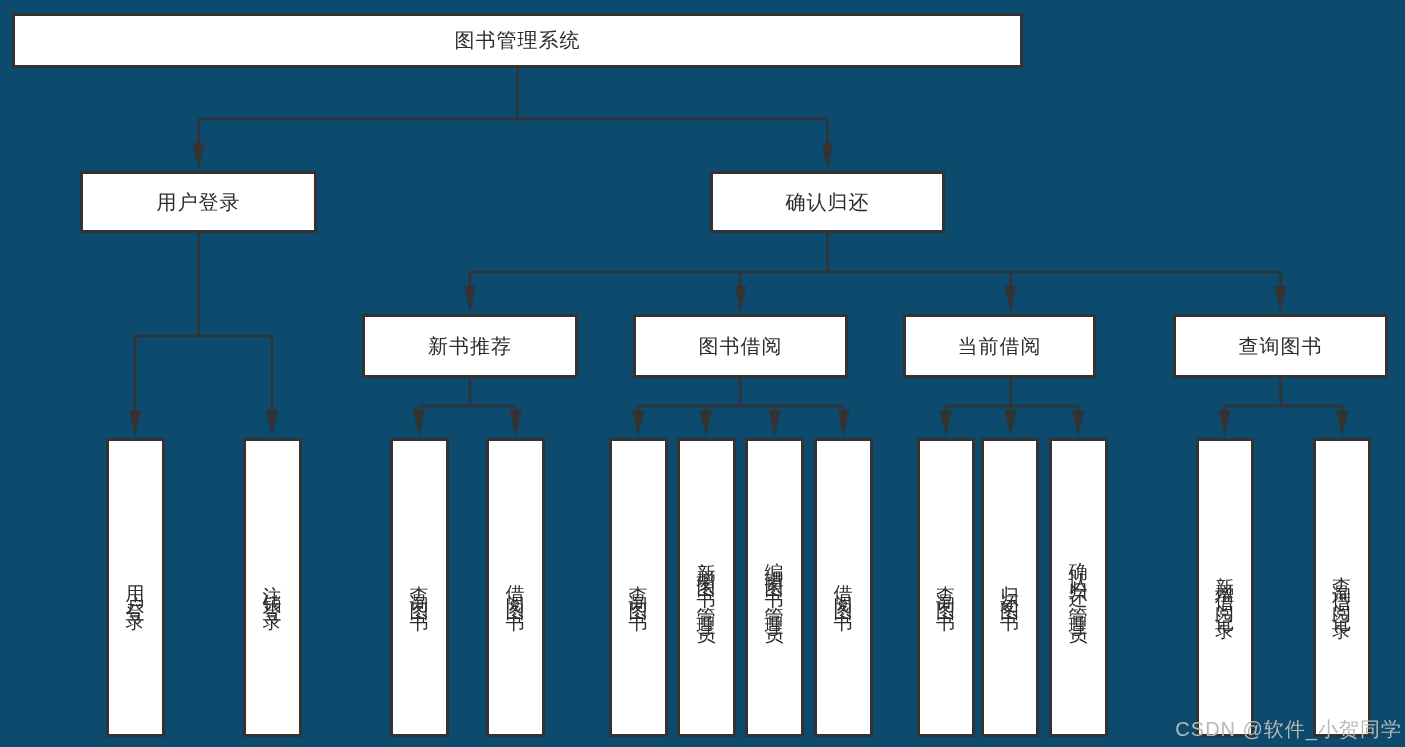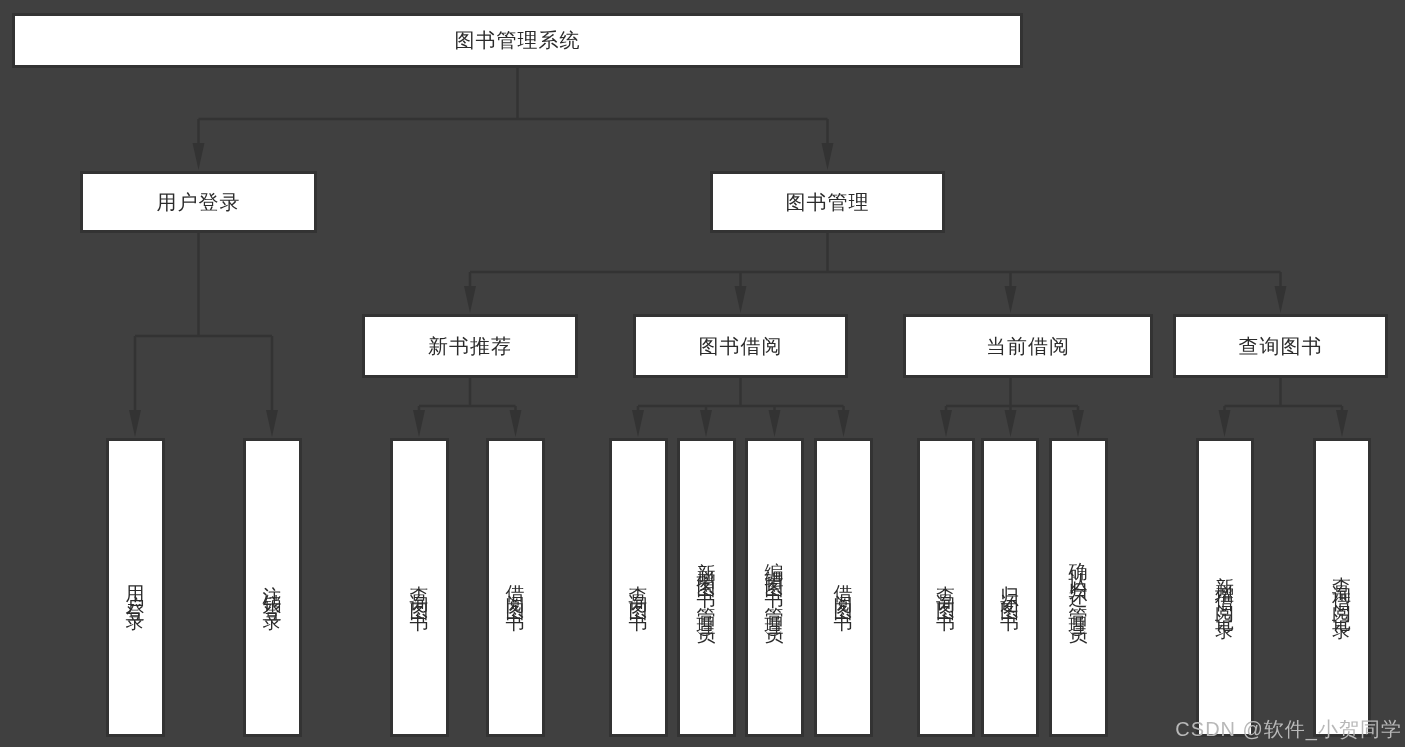--- a/index.html
+++ b/index.html
@@ -1,20 +1,20 @@
 <!DOCTYPE html>
 <html><head>
 <meta charset="utf-8">
 <style>
   html, body { margin: 0; padding: 0; background: #ffffff; }
   .canvas {
     position: relative;
     width: 1405px;
     height: 747px;
-    background: #404040;
+    background: #0c4a6e;
     font-family: "Liberation Sans", "DejaVu Sans", sans-serif;
     overflow: hidden;
   }
   .connectors {
     position: absolute;
     left: 0; top: 0;
     width: 1405px; height: 747px;
     z-index: 1;
   }
   .box {
@@ -100,30 +100,30 @@
   </svg>
 
   <div class="box hbox" style="left:12px; top:13px; width:1011px; height:55px;">
     <span>图书管理系统</span>
   </div>
 
   <div class="box hbox" style="left:80px; top:171px; width:237px; height:62px;">
     <span>用户登录</span>
   </div>
   <div class="box hbox" style="left:710px; top:171px; width:235px; height:62px;">
-    <span>图书管理</span>
+    <span>确认归还</span>
   </div>
 
   <div class="box hbox" style="left:362px; top:314px; width:216px; height:64px;align-items:center;">
     <span>新书推荐</span>
   </div>
   <div class="box hbox" style="left:633px; top:314px; width:215px; height:64px;">
     <span>图书借阅</span>
   </div>
-  <div class="box hbox" style="left:903px; top:314px; width:250px; height:64px;">
+  <div class="box hbox" style="left:903px; top:314px; width:193px; height:64px;">
     <span>当前借阅</span>
   </div>
   <div class="box hbox" style="left:1173px; top:314px; width:215px; height:64px;">
     <span>查询图书</span>
   </div>
 
   <div class="box vbox" style="left:106px; top:438px; width:59px; height:299px;">
     <span>用户登录</span>
   </div>
   <div class="box vbox" style="left:243px; top:438px; width:59px; height:299px;">

